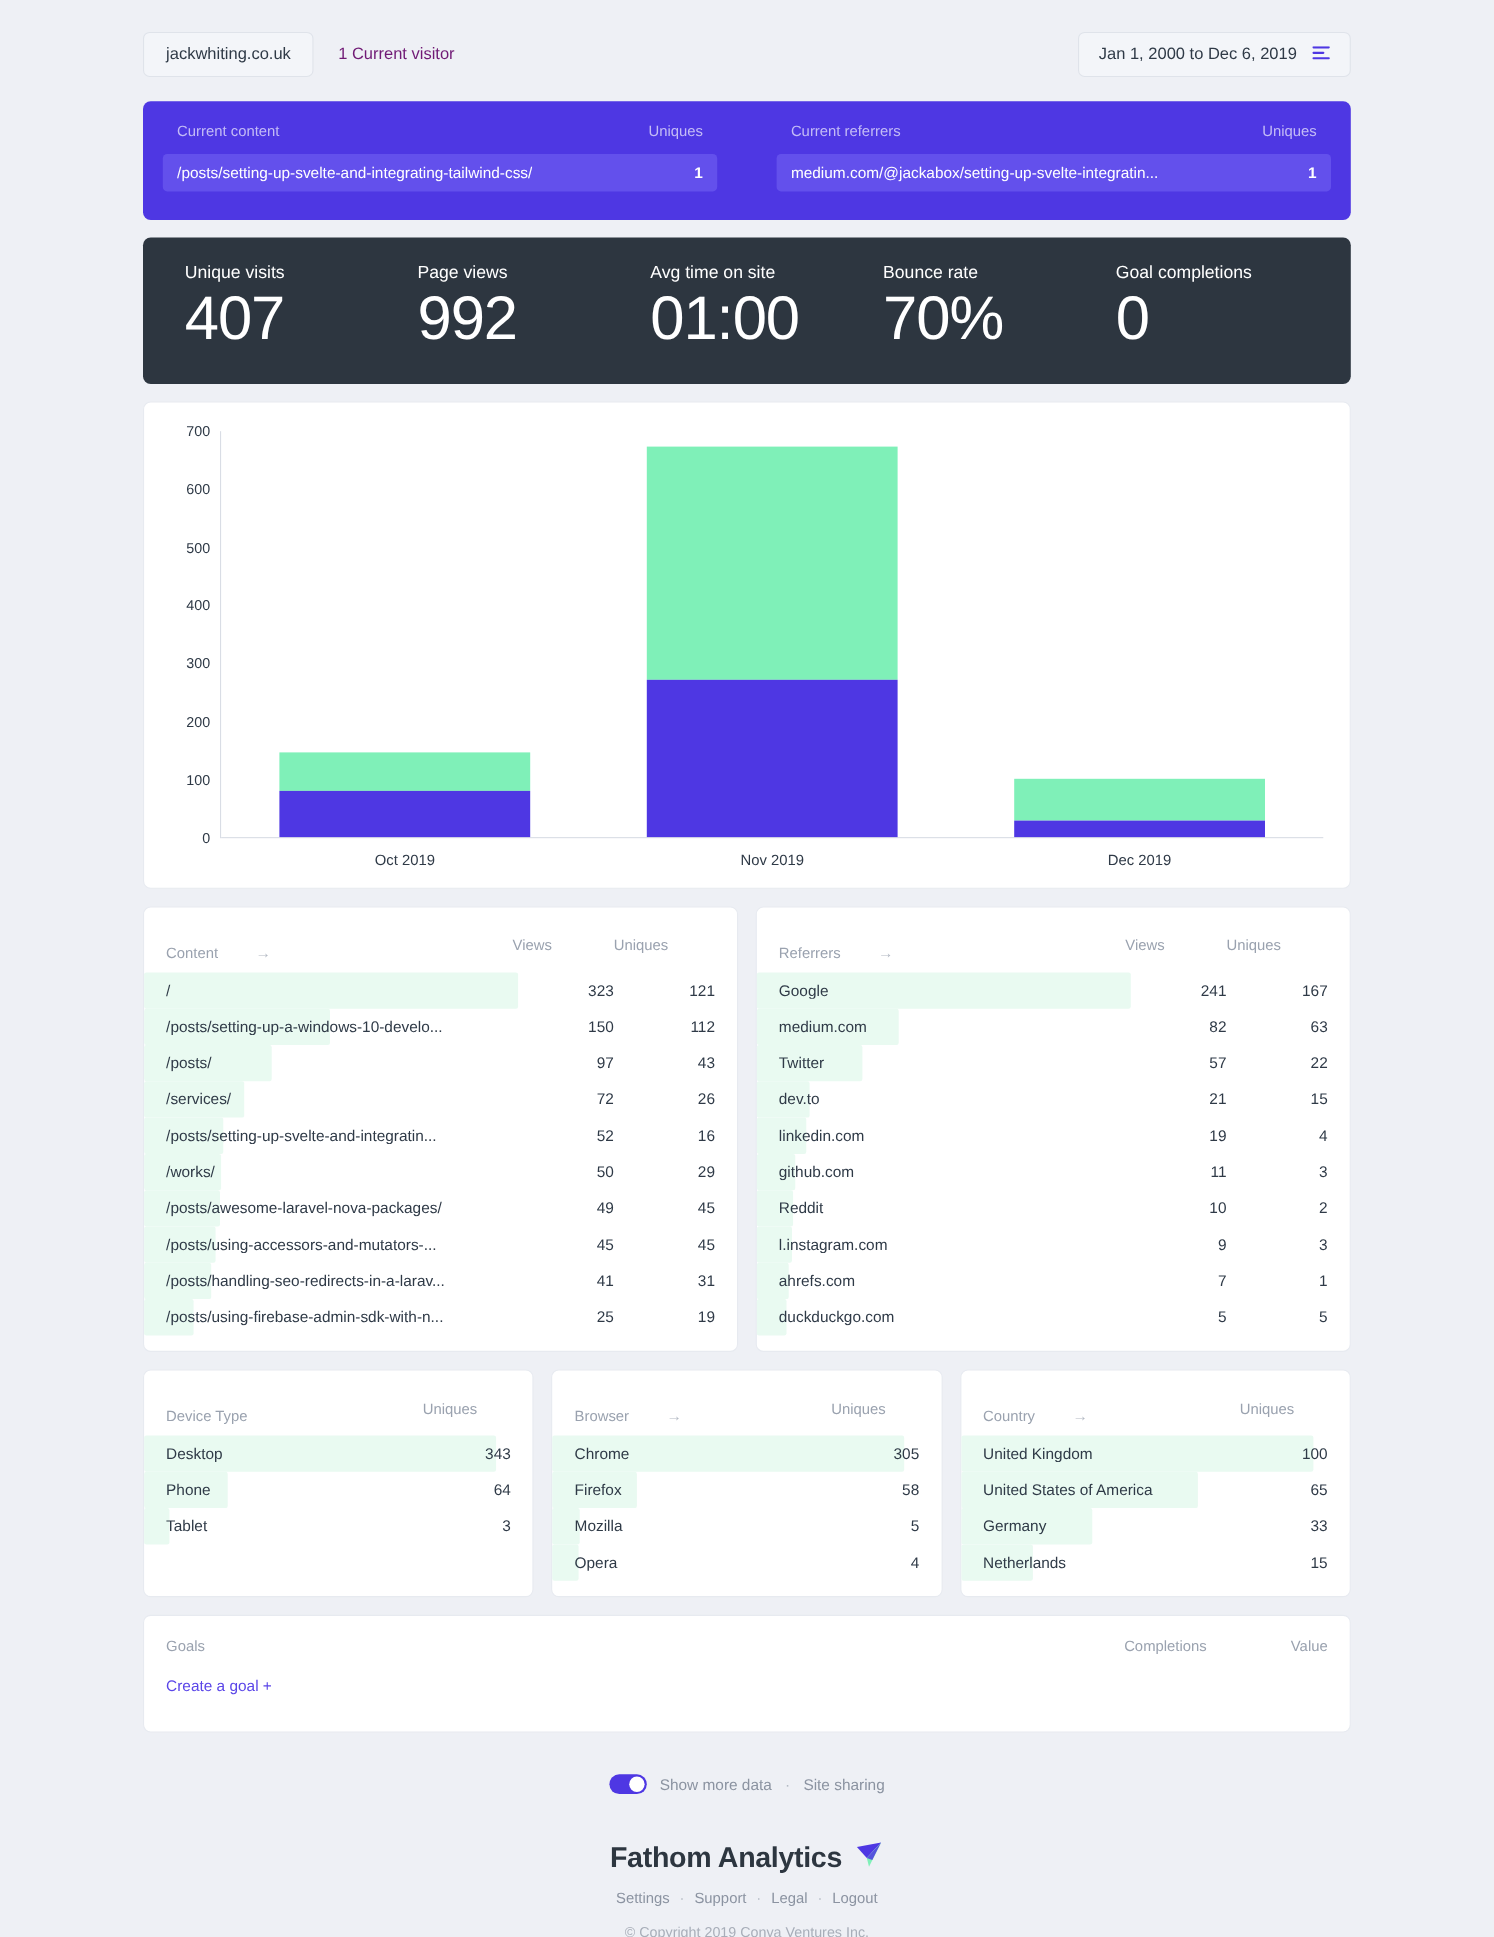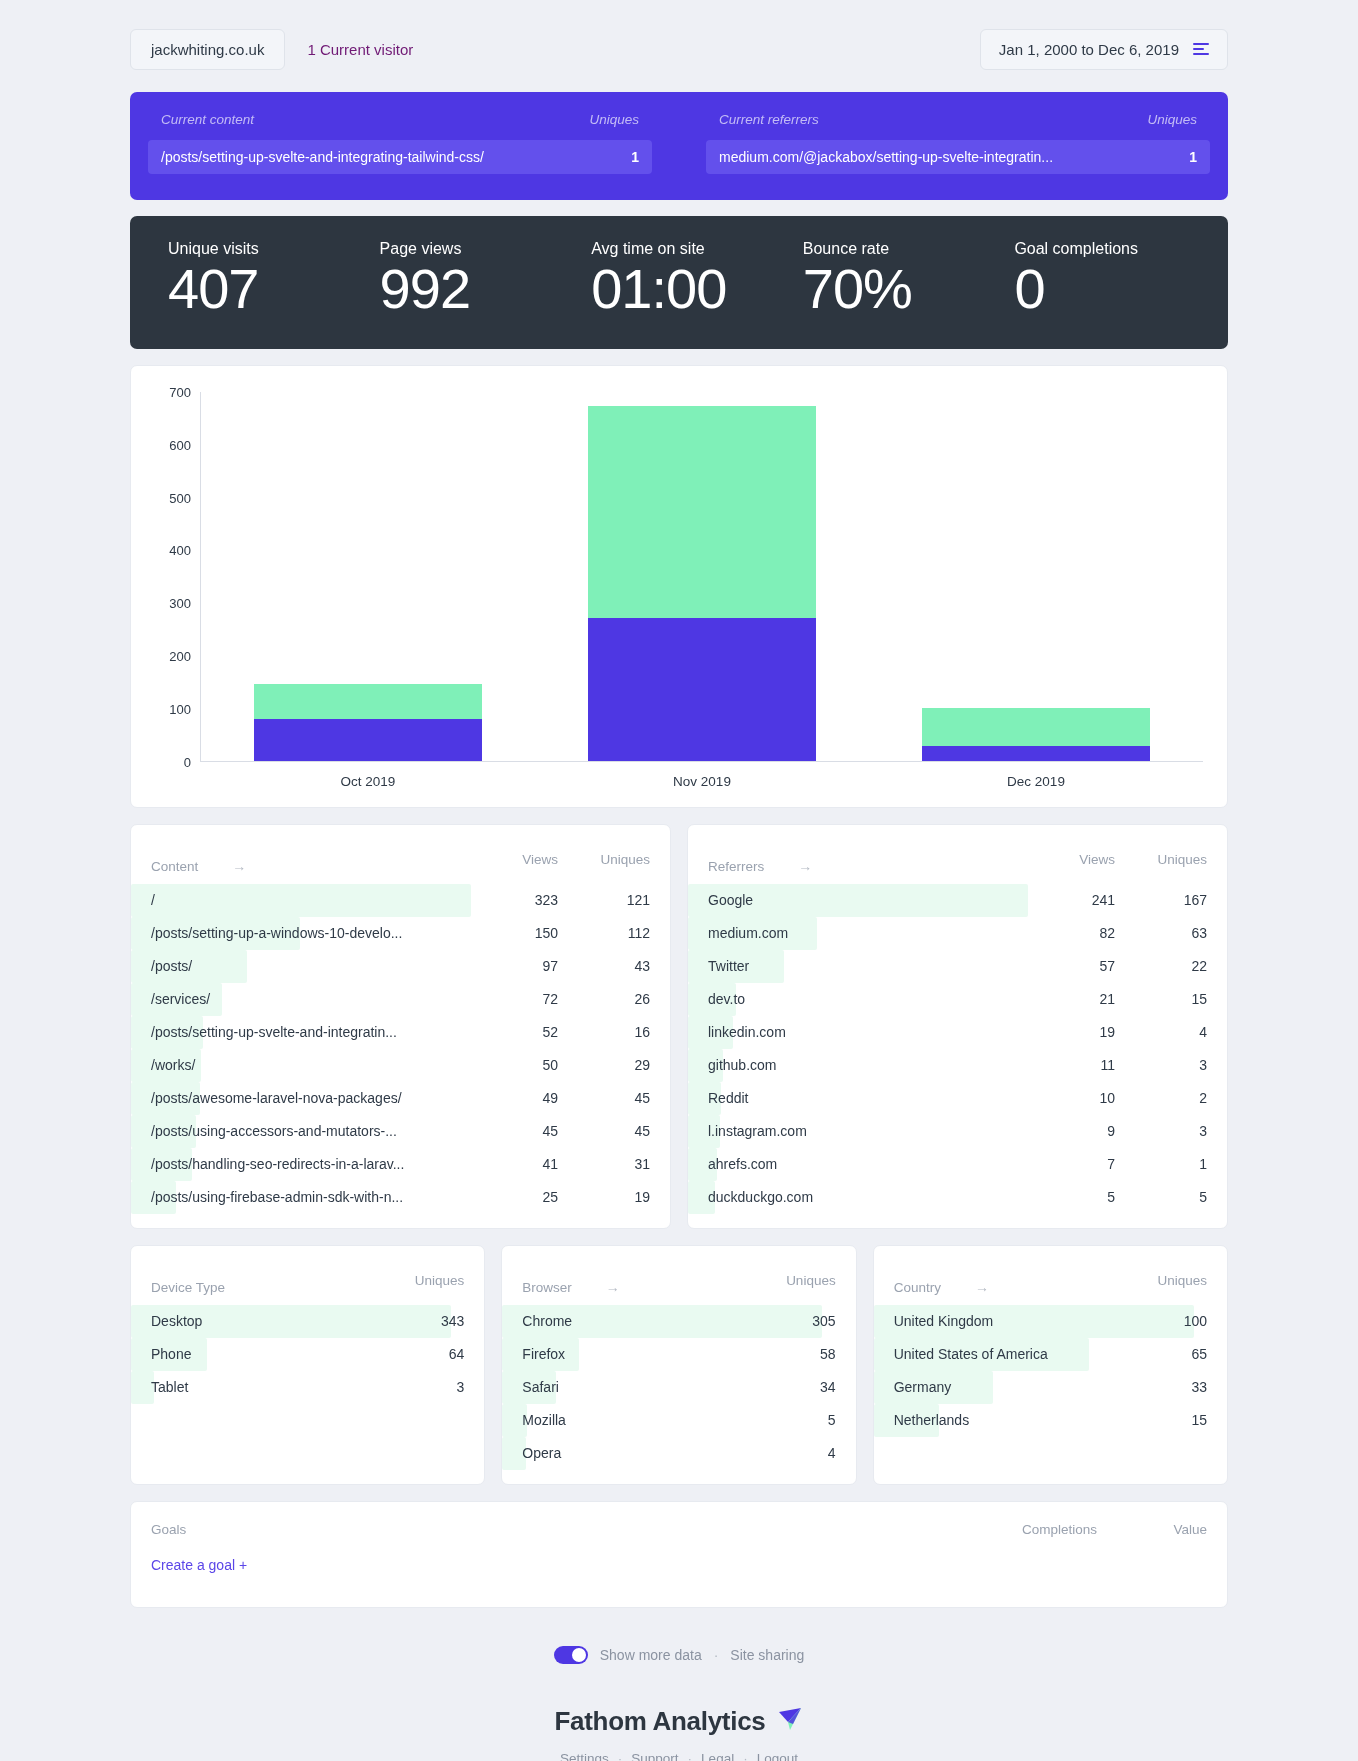--- a/index.html
+++ b/index.html
@@ -36,21 +36,21 @@
 
   
   .live-panel {
     margin: 14px 130px 0 130px;
     background: #4e37e3; border-radius: 7px;
     display: flex; padding: 20px 18px 26px 18px; gap: 54px;
   }
   .live-col { flex: 1; min-width: 0; }
   .live-head {
     display: flex; justify-content: space-between;
-    font-size: 13.5px; color: #c3bbf6; padding: 0 13px 13px 13px; font-style: italic;
+    font-size: 13.5px; color: #c3bbf6; padding: 0 13px 13px 13px;
   }
   .live-row {
     display: flex; justify-content: space-between; align-items: center;
     background: #6350ec; border-radius: 4px;
     padding: 9px 13px; font-size: 14px; color: #ffffff;
   }
   .live-row .lbl { overflow: hidden; white-space: nowrap; text-overflow: ellipsis; }
   .live-row .val { font-weight: bold; padding-left: 14px; }
 
   
@@ -106,21 +106,21 @@
   
   .grid2 { display: flex; gap: 16px; margin: 16px 130px 0 130px; }
   .grid3 { display: flex; gap: 16px; margin: 16px 130px 0 130px; }
   .tbl-card { flex: 1; padding: 20px 20px 14px 20px; min-width: 0; }
   .tbl-head {
     display: flex; align-items: center;
     font-size: 13.5px; color: #9aa2af;
     padding: 0 0 10px 0;
   }
   .th-name { display: flex; align-items: center; gap: 34px; flex: 1; margin-top: 14px; }
-  .th-num { width: 92px; text-align: right; }
+  .th-num { width: 92px; }
   .th-num.narrow { width: 80px; }
   .arrow-icon { color: #b4bac4; font-size: 14px; line-height: 1; }
   .row {
     position: relative; display: flex; align-items: center;
     height: 33px; font-size: 14px; color: #2f3a47;
   }
   .row-bg {
     position: absolute; left: -20px; top: 0; bottom: 0;
     background: #e9faf1; border-radius: 2px;
   }
@@ -467,25 +467,20 @@
             <div class="row-bg" style="width: 320px;"></div>
             <div class="cell-name">Chrome</div>
             <div class="cell-num narrow">305</div>
           </div>
           <div class="row">
             <div class="row-bg" style="width: 77.0492px;"></div>
             <div class="cell-name">Firefox</div>
             <div class="cell-num narrow">58</div>
           </div>
           <div class="row">
-            <div class="row-bg" style="width: 53.4426px;"></div>
-            <div class="cell-name">Safari</div>
-            <div class="cell-num narrow">34</div>
-          </div>
-          <div class="row">
             <div class="row-bg" style="width: 24.918px;"></div>
             <div class="cell-name">Mozilla</div>
             <div class="cell-num narrow">5</div>
           </div>
           <div class="row">
             <div class="row-bg" style="width: 23.9344px;"></div>
             <div class="cell-name">Opera</div>
             <div class="cell-num narrow">4</div>
           </div>
         </div>

